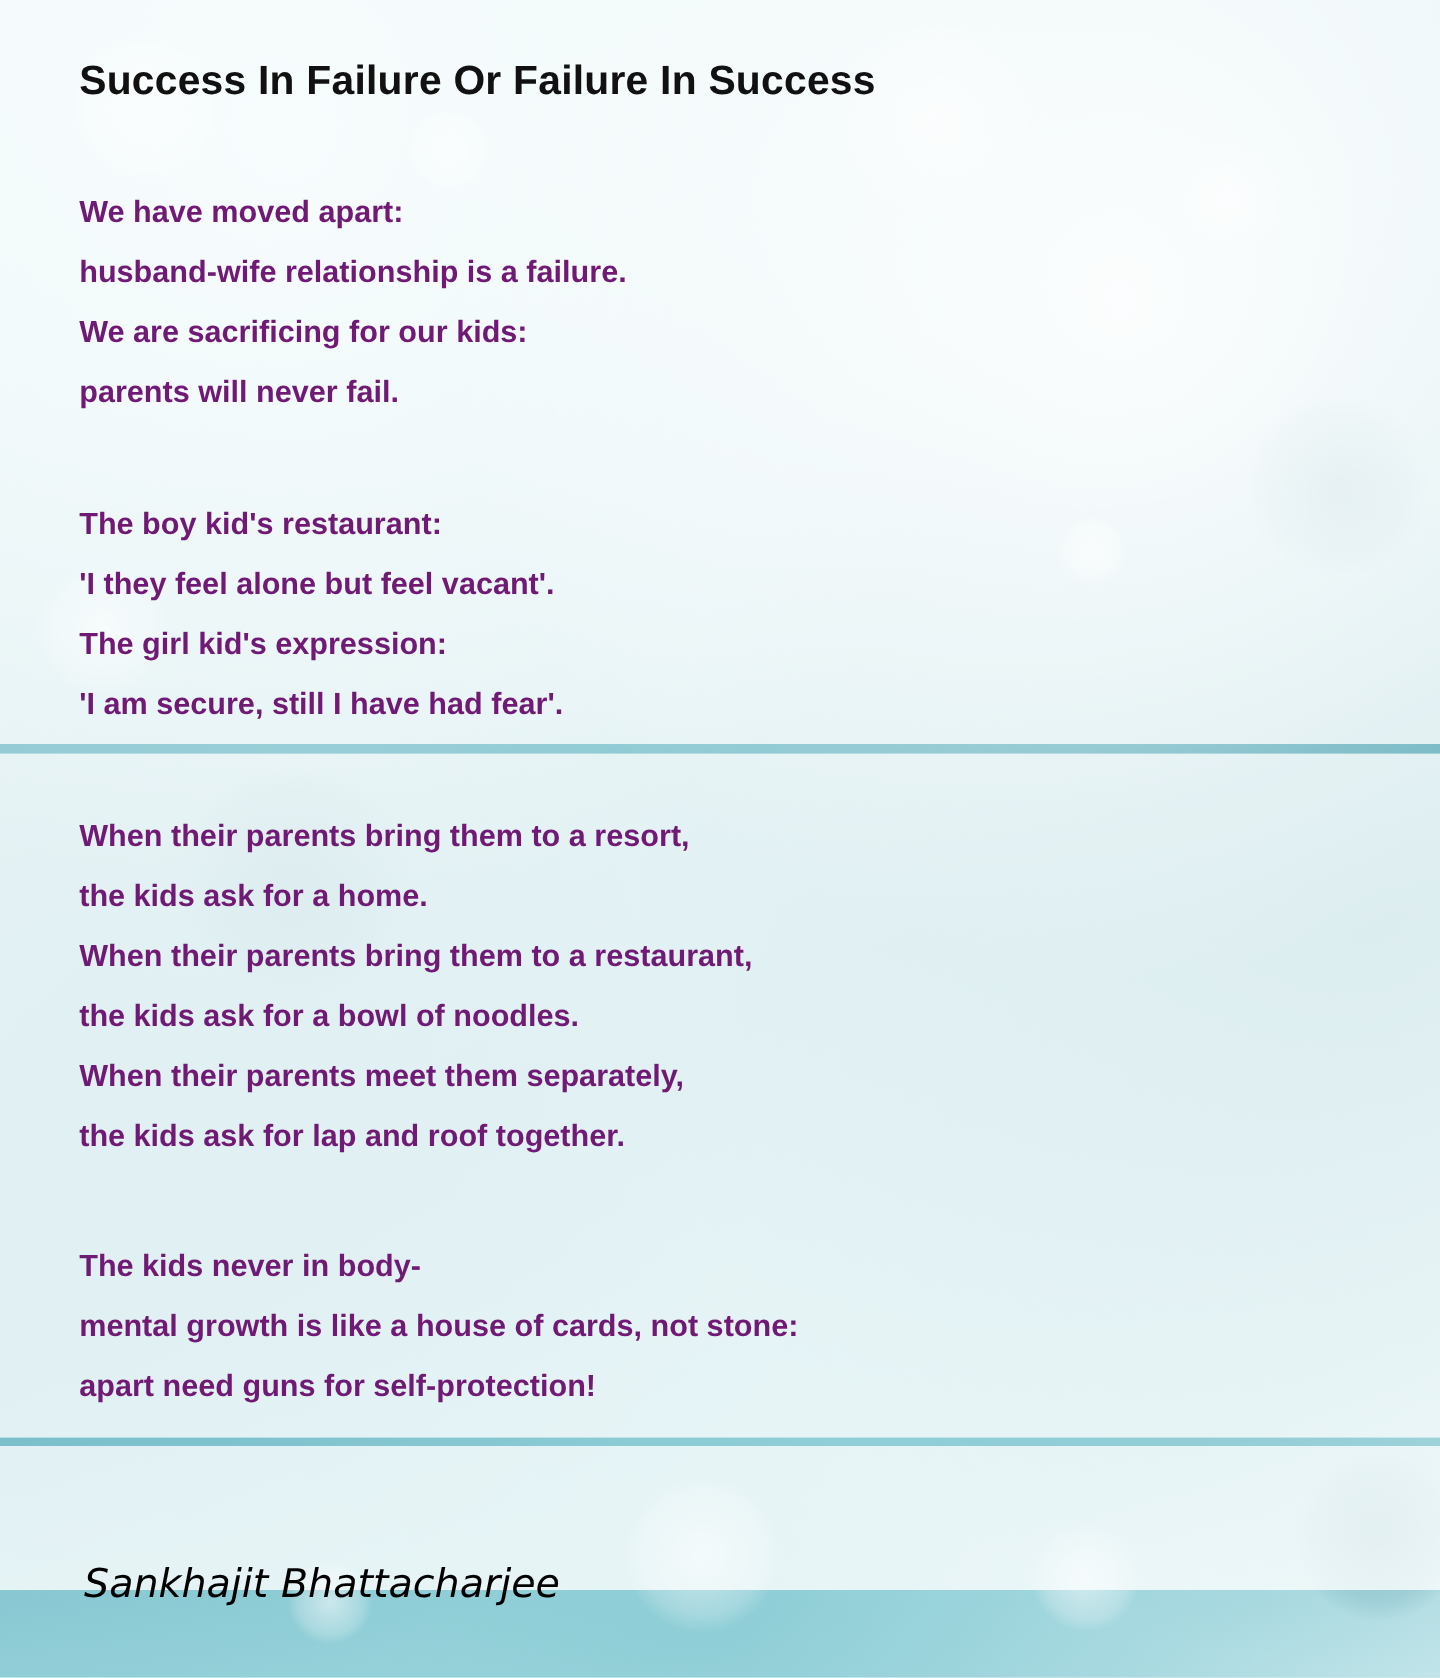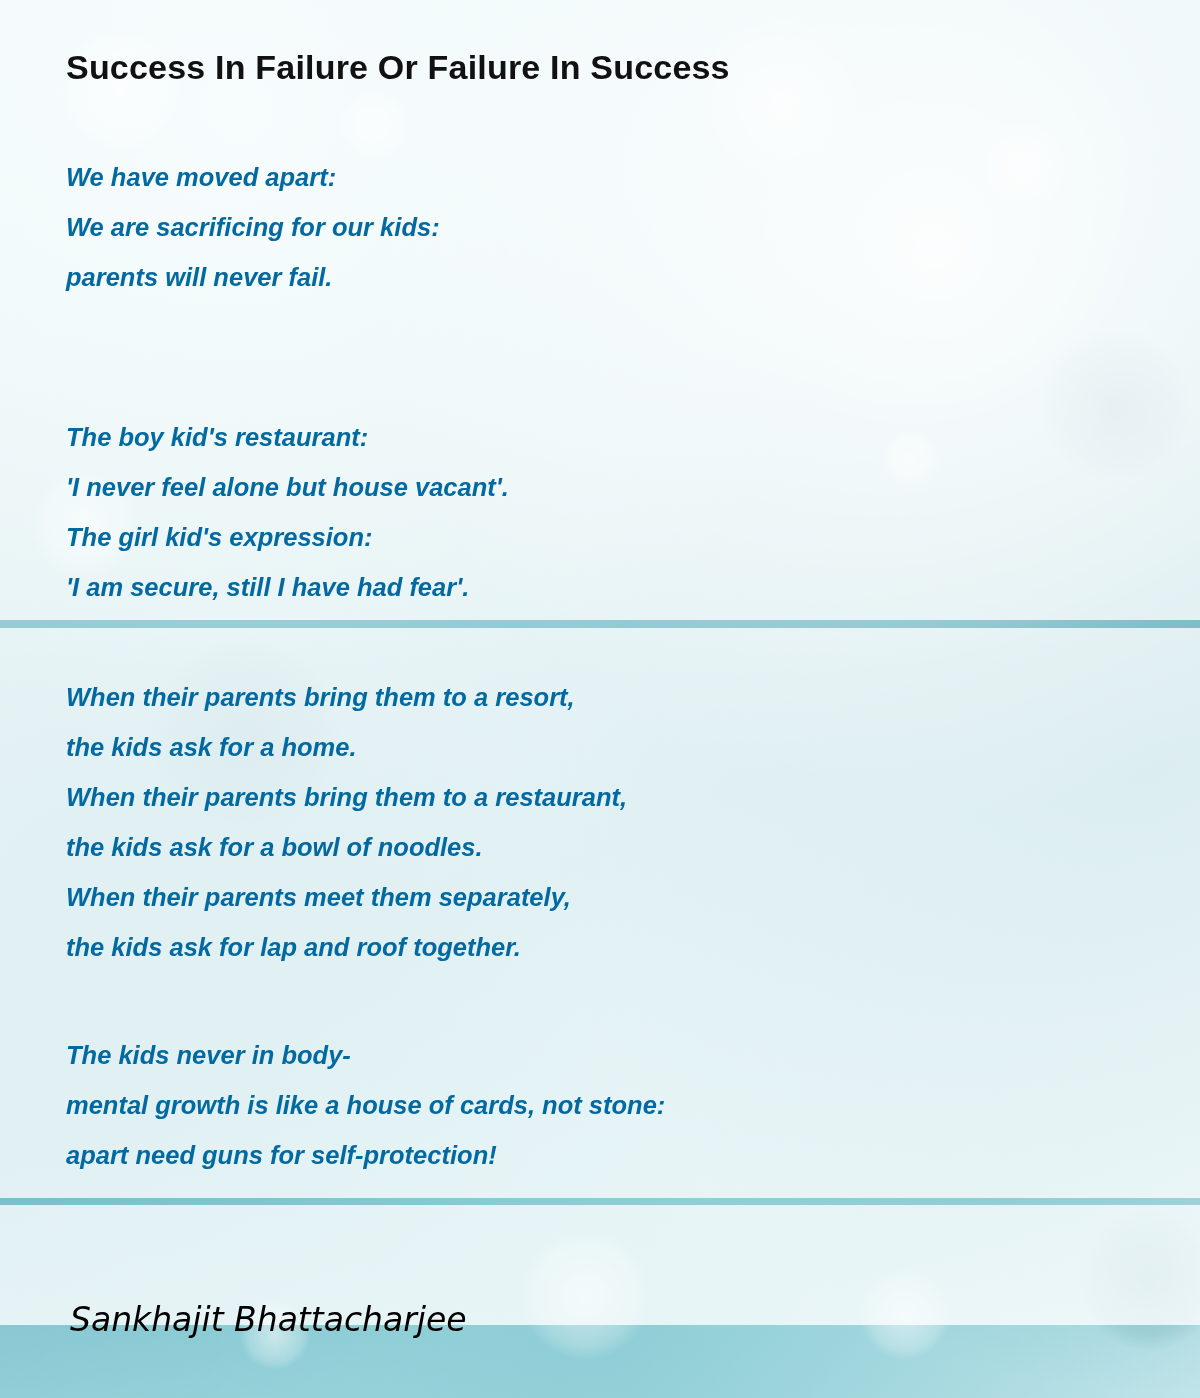--- a/index.html
+++ b/index.html
@@ -72,25 +72,24 @@
     top: 48px;
     font-size: 34px;
     font-weight: bold;
     color: #111;
     letter-spacing: 0.2px;
   }
 
   .stanza {
     position: absolute;
     left: 66px;
-    color: #0369a1;
+    color: #701a75;
     font-size: 25.5px;
     font-weight: bold;
     line-height: 50px;
-    font-style: italic;
   }
   .stanza .line {
     white-space: pre;
   }
 
   .s1 { top: 152px; }
   .s2 { top: 412px; }
   .s3 { top: 672px; }
   .s4 { top: 1030px; }
 
@@ -129,27 +128,28 @@
   <div class="panel panel-1"></div>
   <div class="panel panel-2"></div>
   <div class="panel panel-3"></div>
 
   <div class="content">
 
     <div class="poem-title">Success In Failure Or Failure In Success</div>
 
     <div class="stanza s1">
       <div class="line">We have moved apart:</div>
+      <div class="line">husband-wife relationship is a failure.</div>
       <div class="line">We are sacrificing for our kids:</div>
       <div class="line">parents will never fail.</div>
     </div>
 
     <div class="stanza s2">
       <div class="line">The boy kid's restaurant:</div>
-      <div class="line">'I never feel alone but house vacant'.</div>
+      <div class="line">'I they feel alone but feel vacant'.</div>
       <div class="line">The girl kid's expression:</div>
       <div class="line">'I am secure, still I have had fear'.</div>
     </div>
 
     <div class="stanza s3">
       <div class="line">When their parents bring them to a resort,</div>
       <div class="line">the kids ask for a home.</div>
       <div class="line">When their parents bring them to a restaurant,</div>
       <div class="line">the kids ask for a bowl of noodles.</div>
       <div class="line">When their parents meet them separately,</div>

